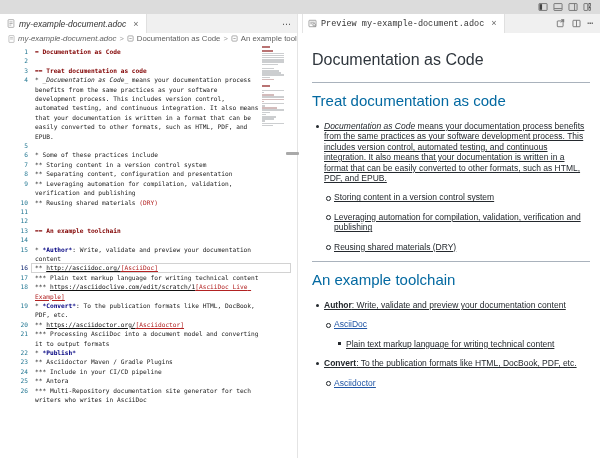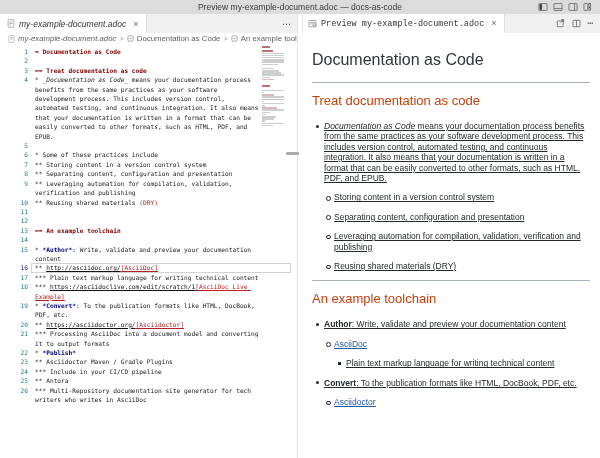--- a/index.html
+++ b/index.html
@@ -49,21 +49,21 @@
   .minimap{position:absolute;left:262px;top:2px;width:24px;}
   .mm-bar{height:1.5px;margin-bottom:0.7px;}
   
   .sash{position:absolute;left:297px;top:14px;width:4px;height:444px;background:#fff;
         border-left:1px solid #e4e4e4;border-right:1px solid #e4e4e4;}
   .sash-dash{position:absolute;left:286px;top:152px;width:13px;height:3px;background:#a9a9a9;border-radius:1px;}
   
   .pv{position:absolute;left:302px;top:33px;width:298px;height:425px;background:#fff;overflow:hidden;
       padding:5px 10px 0 10px;box-sizing:border-box;font-size:8.5px;line-height:10.4px;color:#24292e;}
   .pv-h1{font-size:16px;line-height:19px;font-weight:400;color:#2f363d;margin:12px 0 13px;}
-  .pv-h2{font-size:13px;line-height:16px;font-weight:400;color:#c2410c;margin:0 0 12px;}
+  .pv-h2{font-size:15px;line-height:16px;font-weight:400;color:#0369a1;margin:0 0 12px;}
   .pv-hr{border:none;border-top:1px solid #a9b2bc;margin:4px 0 10px;}
   .pv-list{margin:0 0 3px;}
   .pv-li{position:relative;margin-bottom:9px;text-decoration:underline;}
   .lvl1{padding-left:12px;}
   .lvl2{padding-left:22px;}
   .lvl3{padding-left:34px;}
   .mk{position:absolute;top:3.6px;}
   .mk1{left:4px;width:3px;height:3px;background:#24292e;border-radius:50%;}
   .mk2{left:14px;width:2.6px;height:2.6px;border:0.9px solid #24292e;border-radius:50%;background:#fff;}
   .mk3{left:26px;width:2.8px;height:2.8px;background:#24292e;}
@@ -71,21 +71,20 @@
   .pv-i{font-style:italic;}
   .pv-a{color:var(--pv-link);text-decoration:underline;cursor:pointer;}
   .icon-svg{display:block;}
 </style>
 </head>
 <body>
 
 <div class="screen" style="--ed-heading: #800000; --ed-bold: #000080; --ed-link: #b22222; --pv-link: #2156a5;">
 
   <div class="titlebar">
-    <span class="wt">Preview my-example-document.adoc — docs-as-code</span>
     <span class="tb-icons">
       <span>
           <svg class="icon-svg" width="10" height="10" viewBox="0 0 16 16">
             <rect x="1.5" y="2.5" width="13" height="11" rx="1" fill="none" stroke="#424242"></rect>
             <rect x="2.5" y="3.5" width="4" height="9" fill="#424242"></rect>
           </svg>
         </span>
       <span>
           <svg class="icon-svg" width="10" height="10" viewBox="0 0 16 16">
             <rect x="1.5" y="2.5" width="13" height="11" rx="1" fill="none" stroke="#424242"></rect>
@@ -337,21 +336,20 @@
   <div class="sash-dash"></div>
 
   <div class="pv">
     <div>
         <div class="pv-h1">Documentation as Code</div>
         <div class="pv-hr"></div>
         <div class="pv-h2">Treat documentation as code</div>
         <div class="pv-list">
           <div class="pv-li lvl1"><div class="mk mk1"></div><span class="pv-i">Documentation as Code</span><span class=""> means your documentation process benefits from the same practices as your software development process. This includes version control, automated testing, and continuous integration. It also means that your documentation is written in a format that can be easily converted to other formats, such as HTML, PDF, and EPUB.</span></div>
           <div class="pv-li lvl2"><div class="mk mk2"></div><span class="">Storing content in a version control system</span></div>
-          <div class="pv-li lvl2"><div class="mk mk2"></div><span class="">Separating content, configuration and presentation</span></div>
           <div class="pv-li lvl2"><div class="mk mk2"></div><span class="">Leveraging automation for compilation, validation, verification and publishing</span></div>
           <div class="pv-li lvl2"><div class="mk mk2"></div><span class="">Reusing shared materials (DRY)</span></div>
         </div>
         <div class="pv-hr"></div>
         <div class="pv-h2">An example toolchain</div>
         <div class="pv-list">
           <div class="pv-li lvl1"><div class="mk mk1"></div><span class="pv-b">Author</span><span class="">: Write, validate and preview your documentation content</span></div>
           <div class="pv-li lvl2"><div class="mk mk2"></div><span class="pv-a">AsciiDoc</span></div>
           <div class="pv-li lvl3"><div class="mk mk3"></div><span class="">Plain text markup language for writing technical content</span></div>
           <div class="pv-li lvl1"><div class="mk mk1"></div><span class="pv-b">Convert</span><span class="">: To the publication formats like HTML, DocBook, PDF, etc.</span></div>

